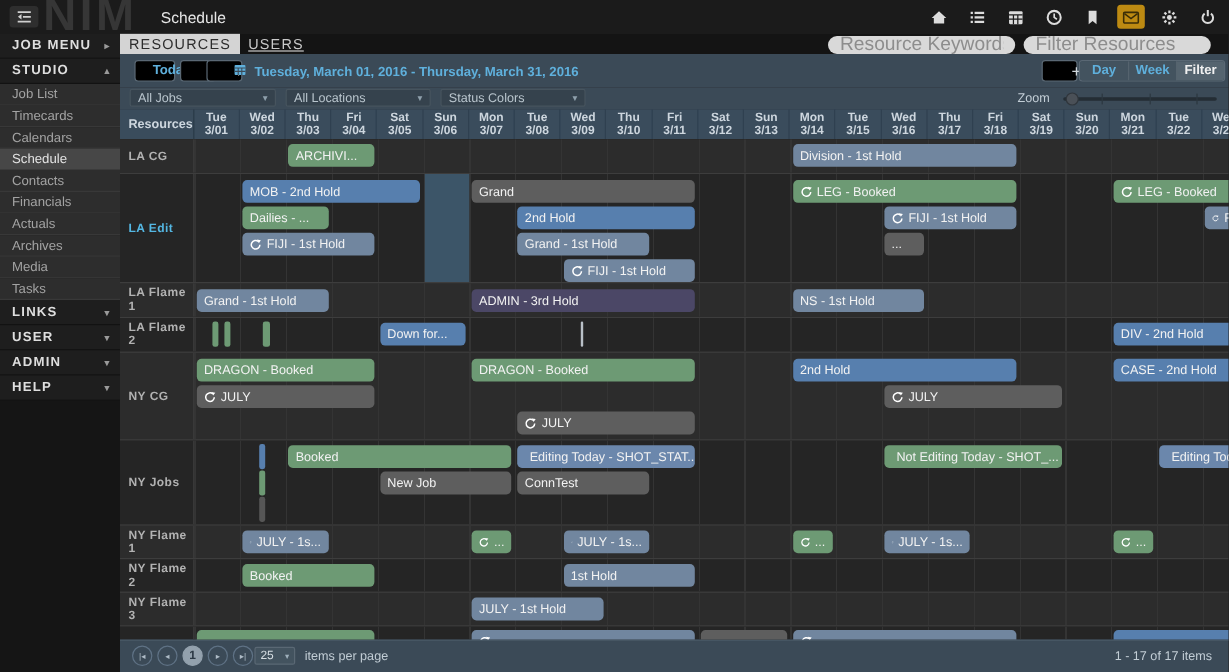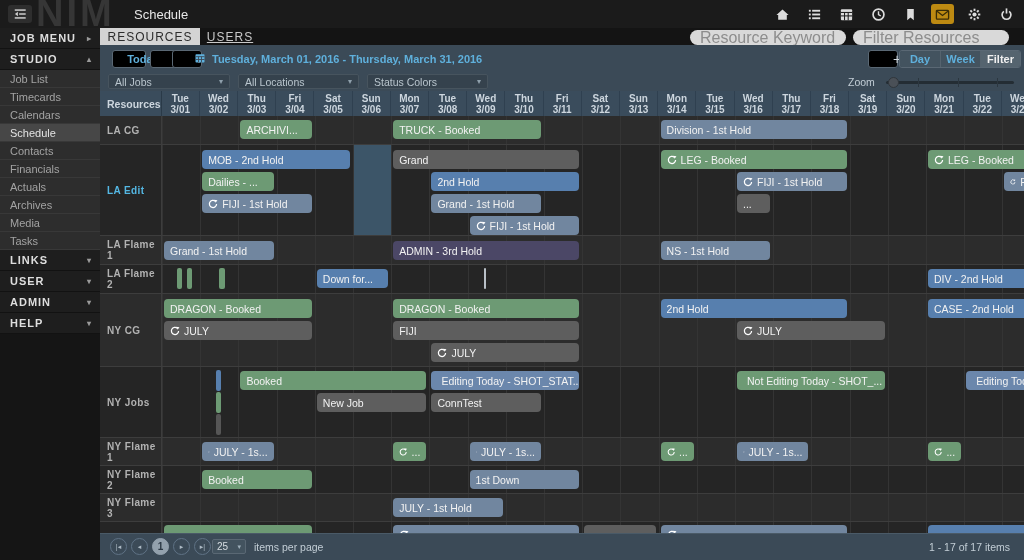--- a/index.html
+++ b/index.html
@@ -385,23 +385,20 @@
         </div>
       </div>
 
     <div class="gridbody" id="gridbody">
         <div class="grow alt" style="height: 28px;">
           <div class="collines"></div>
           <div class="rowlabel">LA CG</div>
           <div class="bar" style="left: 140.4px; width: 71.4px; top: 4px; background: rgb(109, 154, 116);">
             <span>ARCHIVI...</span>
           </div>
-          <div class="bar" style="left: 293.2px; width: 147.8px; top: 4px; background: rgb(109, 154, 116);">
-            <span>TRUCK - Booked</span>
-          </div>
           <div class="bar" style="left: 560.6px; width: 186px; top: 4px; background: rgb(113, 134, 159);">
             <span>Division - 1st Hold</span>
           </div>
         </div>
         <div class="grow dark" style="height: 91px;">
           <div class="collines"></div>
           <div class="rowlabel sel">LA Edit</div>
           <div class="dayhl" style="left: 254px; width: 37.2px;"></div>
           <div class="bar" style="left: 102.2px; width: 147.8px; top: 5px; background: rgb(87, 127, 174);">
             <span>MOB - 2nd Hold</span>
@@ -500,23 +497,20 @@
           <div class="bar" style="left: 64px; width: 147.8px; top: 27px; background: rgb(94, 94, 94);">
             <svg width="10" height="10" viewBox="0 0 12 12">
               <path d="M10.3 6 A4.3 4.3 0 1 1 8.8 2.7" fill="none" stroke="#fff" stroke-width="1.5"></path>
               <path d="M7.4 0.8 L11.3 1.5 L9.2 4.4 Z" fill="#fff"></path>
             </svg>
             <span>JULY</span>
           </div>
           <div class="bar" style="left: 293.2px; width: 186px; top: 5px; background: rgb(109, 154, 116);">
             <span>DRAGON - Booked</span>
           </div>
-          <div class="bar" style="left: 293.2px; width: 186px; top: 27px; background: rgb(94, 94, 94);">
-            <span>FIJI</span>
-          </div>
           <div class="bar" style="left: 331.4px; width: 147.8px; top: 49px; background: rgb(94, 94, 94);">
             <svg width="10" height="10" viewBox="0 0 12 12">
               <path d="M10.3 6 A4.3 4.3 0 1 1 8.8 2.7" fill="none" stroke="#fff" stroke-width="1.5"></path>
               <path d="M7.4 0.8 L11.3 1.5 L9.2 4.4 Z" fill="#fff"></path>
             </svg>
             <span>JULY</span>
           </div>
           <div class="bar" style="left: 560.6px; width: 186px; top: 5px; background: rgb(87, 127, 174);">
             <span>2nd Hold</span>
           </div>
@@ -615,21 +609,21 @@
             <span>...</span>
           </div>
         </div>
         <div class="grow dark" style="height: 28px;">
           <div class="collines"></div>
           <div class="rowlabel">NY Flame 2</div>
           <div class="bar" style="left: 102.2px; width: 109.6px; top: 4px; background: rgb(109, 154, 116);">
             <span>Booked</span>
           </div>
           <div class="bar" style="left: 369.6px; width: 109.6px; top: 4px; background: rgb(113, 134, 159);">
-            <span>1st Down</span>
+            <span>1st Hold</span>
           </div>
         </div>
         <div class="grow alt" style="height: 28px;">
           <div class="collines"></div>
           <div class="rowlabel">NY Flame 3</div>
           <div class="bar" style="left: 293.2px; width: 109.6px; top: 4px; background: rgb(113, 134, 159);">
             <span>JULY - 1st Hold</span>
           </div>
         </div>
         <div class="grow dark" style="height: 12px;">

